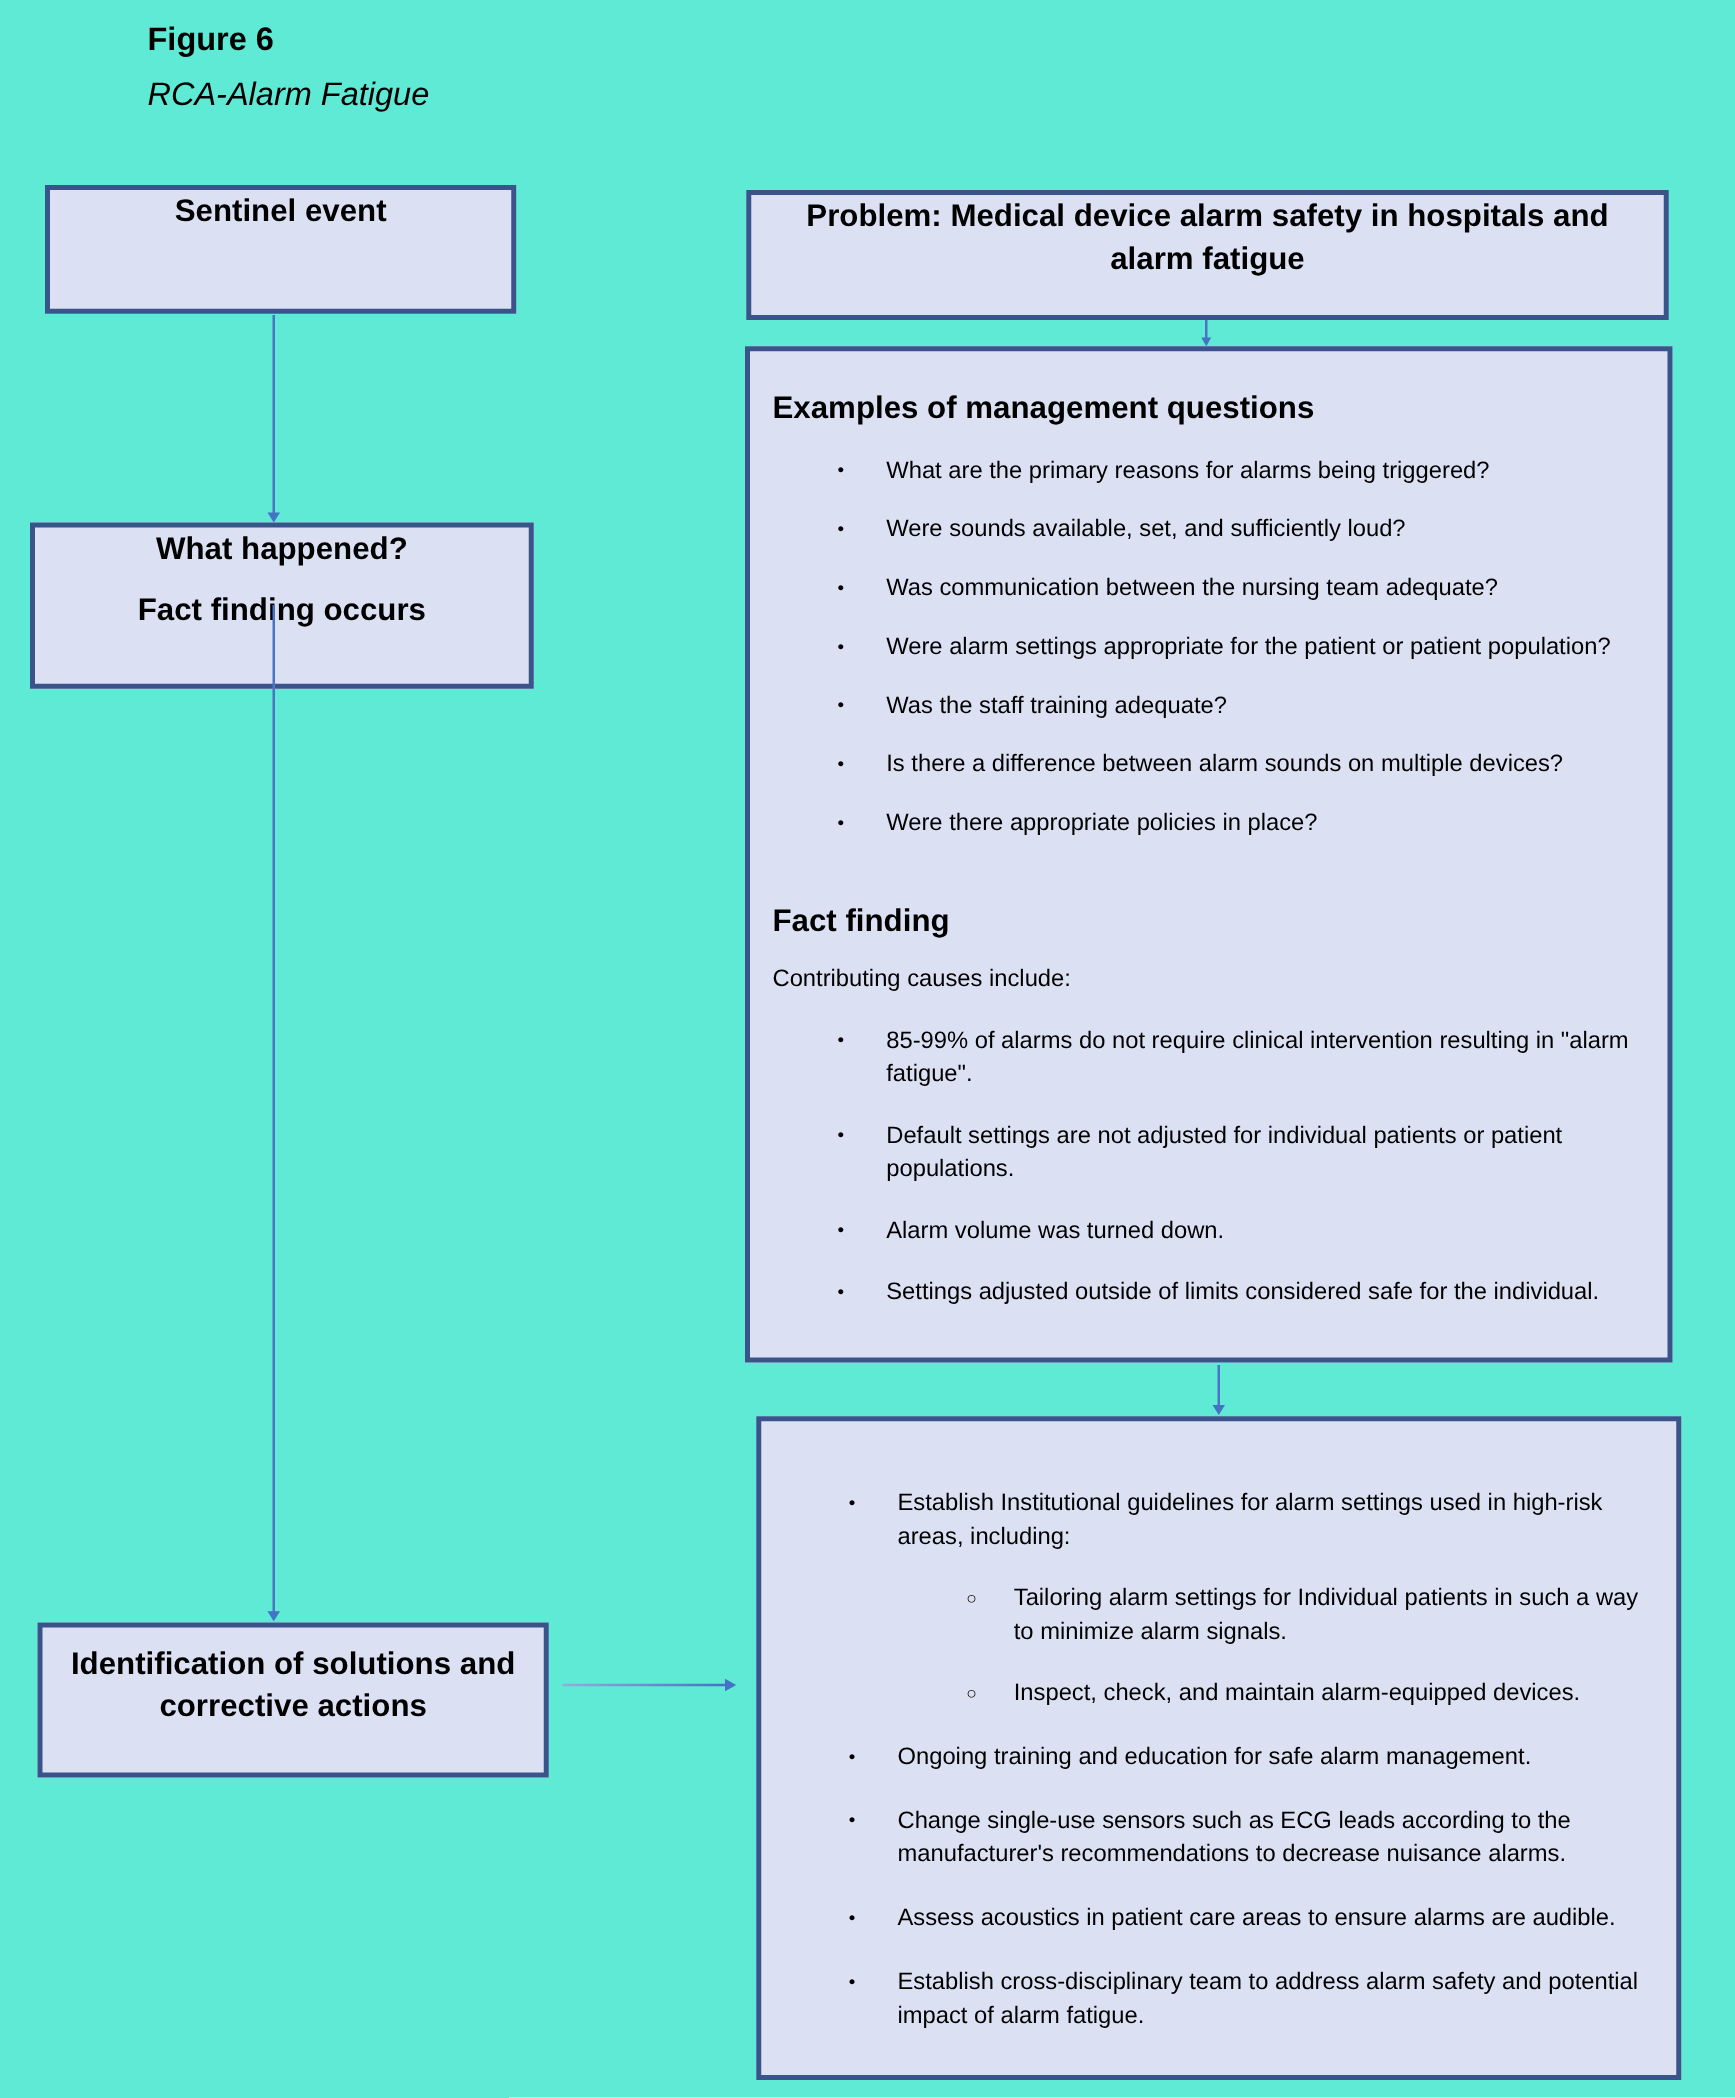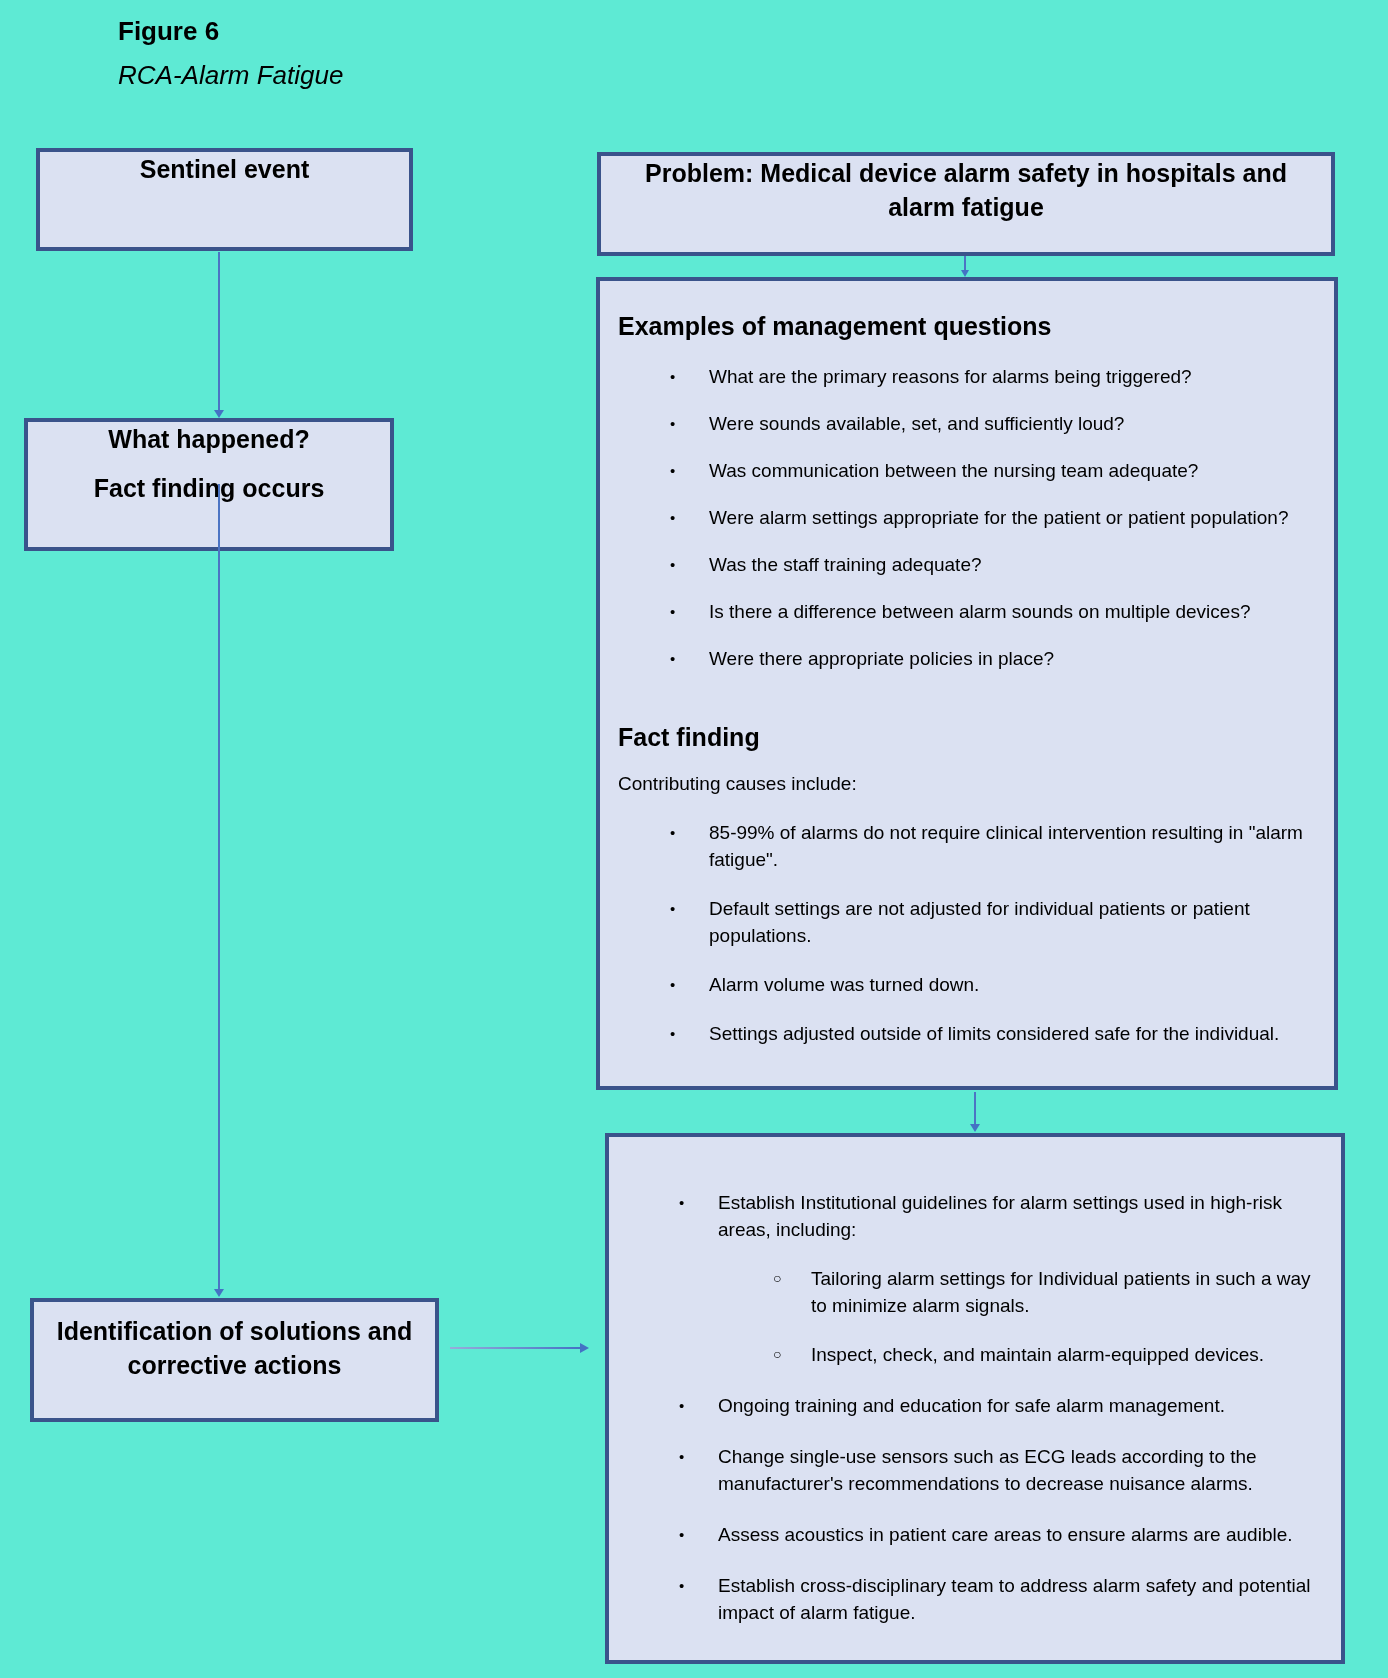--- a/index.html
+++ b/index.html
@@ -12,21 +12,21 @@
   .fig-subtitle{position:absolute;left:118px;top:60px;font-size:26px;font-style:italic;}
 
   .box{
     position:absolute;background:#dbe1f2;border:4px solid #3a538b;
     box-sizing:border-box;z-index:1;
   }
   .label-box{display:flex;flex-direction:column;align-items:center;justify-content:flex-start;
     text-align:center;font-weight:bold;font-size:25px;line-height:34px;}
 
   .sentinel{left:36px;top:148px;width:377px;height:103px;}
-  .what-happened{left:24px;top:418px;width:370px;height:133px;gap:15px;}
+  .what-happened{left:24px;top:418px;width:403px;height:133px;gap:15px;}
   .identification{left:30px;top:1298px;width:409px;height:124px;padding:12px 12px;}
   .problem{left:597px;top:152px;width:738px;height:104px;padding:0 20px;}
 
   .analysis{left:596px;top:277px;width:742px;height:813px;padding:28px 22px 10px 18px;}
   .solutions{left:605px;top:1133px;width:740px;height:531px;padding:40px 22px 10px 18px;}
 
   .analysis h2{margin:0;font-size:25px;line-height:34px;font-weight:bold;}
   .analysis h2.fact{margin-top:48px;}
   .analysis p.intro{margin:16px 0 0 0;font-size:19px;line-height:27px;}
 

